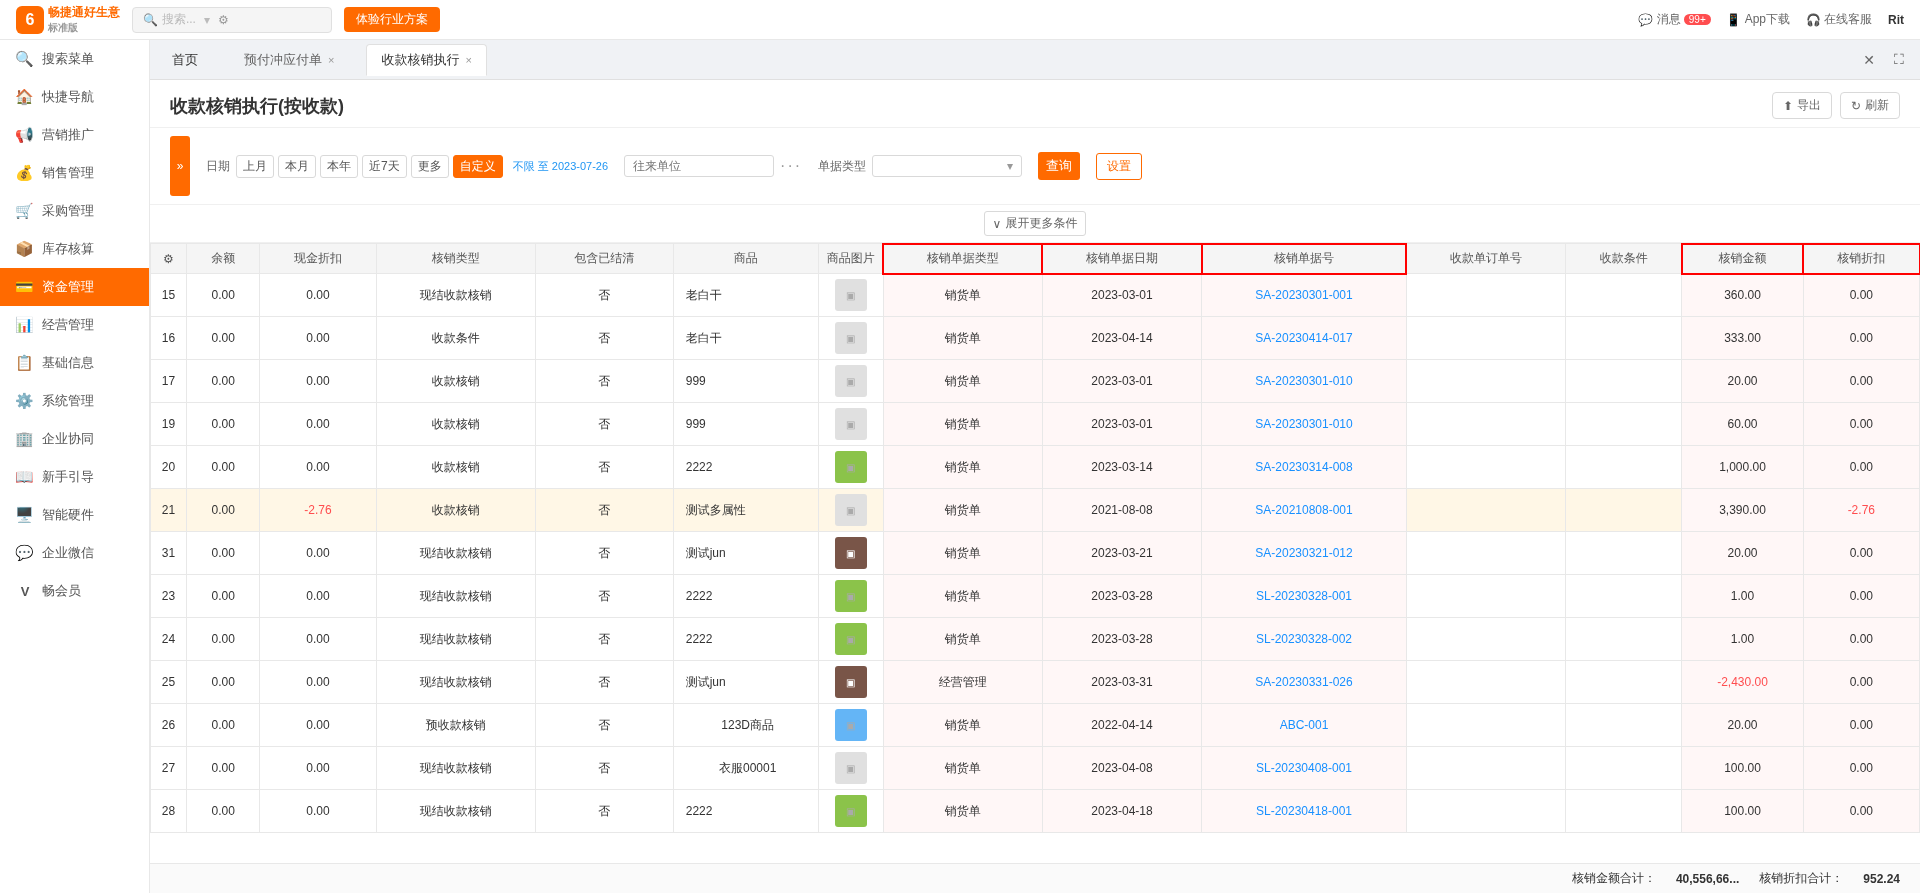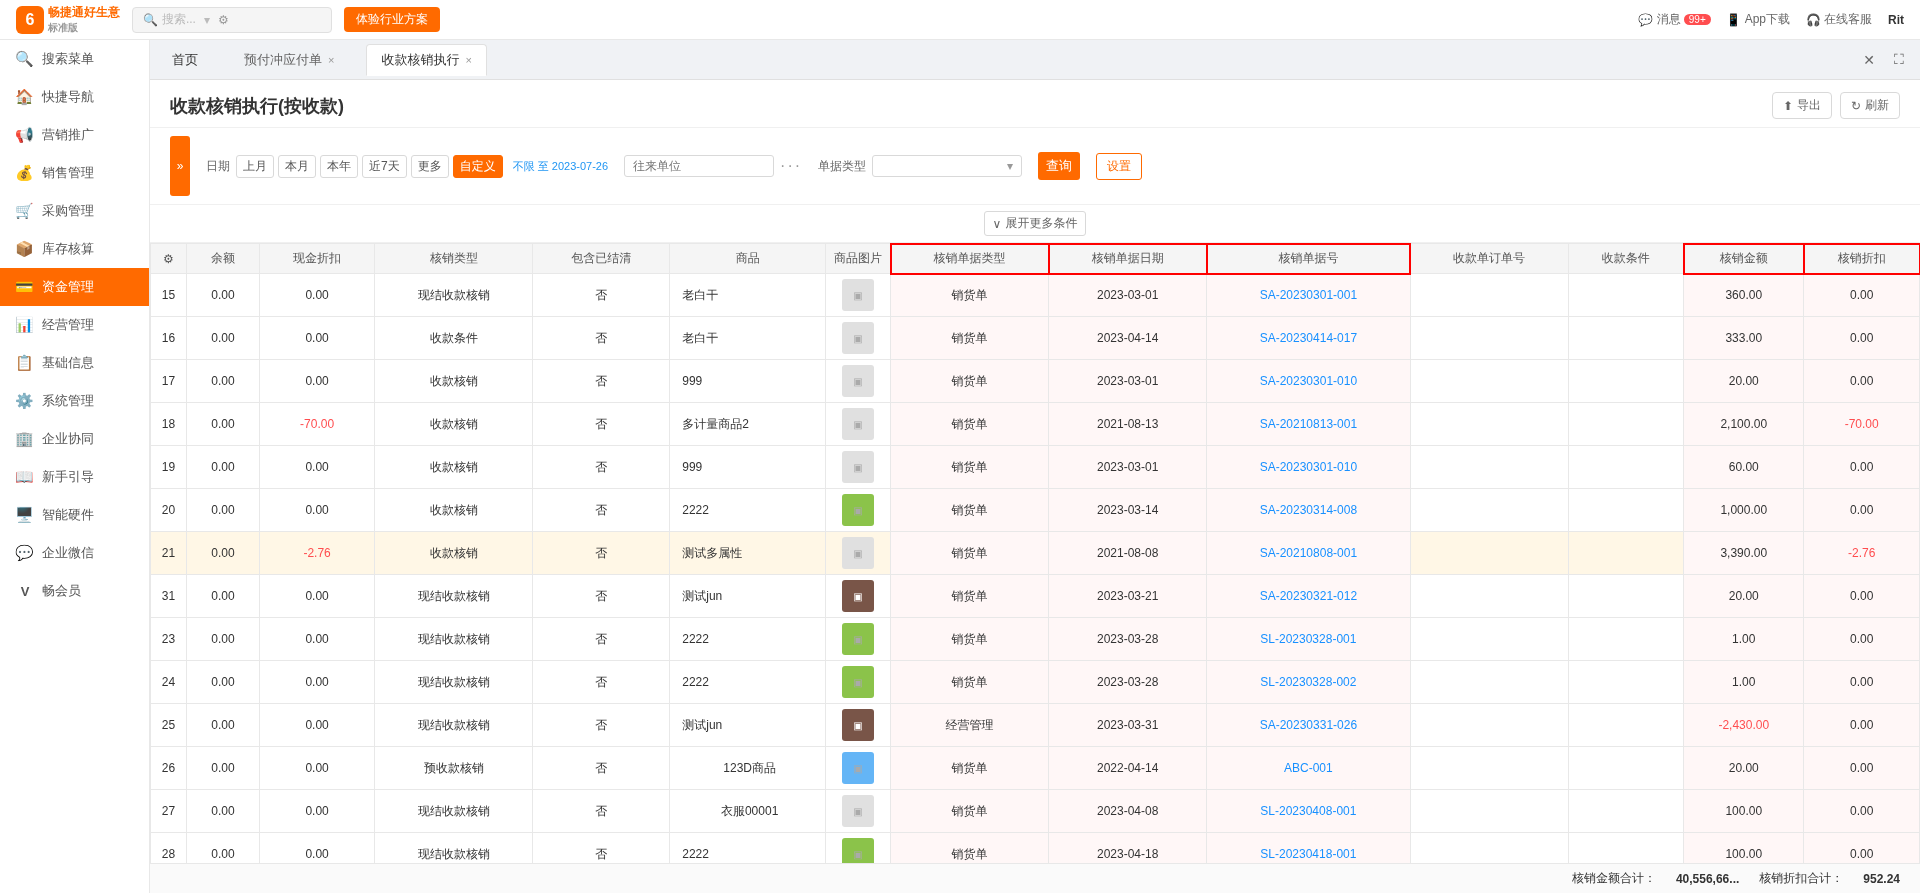--- a/index.html
+++ b/index.html
@@ -330,36 +330,20 @@
       <td><div class="img-placeholder" style="background:#e0e0e0">▣</div></td>
       <td style="background:rgba(255,0,0,0.03)">销货单</td>
       <td style="background:rgba(255,0,0,0.03)">2023-03-01</td>
       <td style="background:rgba(255,0,0,0.03)"><a class="link-text">SA-20230301-010</a></td>
       <td></td>
       <td></td>
       <td class="" style="background:rgba(255,0,0,0.03)">20.00</td>
       <td class="" style="background:rgba(255,0,0,0.03)">0.00</td>
     </tr>
               <tr>
-      <td>18</td>
-      <td>0.00</td>
-      <td class="red-text">-70.00</td>
-      <td>收款核销</td>
-      <td>否</td>
-      <td style="text-align:left;padding-left:12px">多计量商品2</td>
-      <td><div class="img-placeholder" style="background:#e0e0e0">▣</div></td>
-      <td style="background:rgba(255,0,0,0.03)">销货单</td>
-      <td style="background:rgba(255,0,0,0.03)">2021-08-13</td>
-      <td style="background:rgba(255,0,0,0.03)"><a class="link-text">SA-20210813-001</a></td>
-      <td></td>
-      <td></td>
-      <td class="" style="background:rgba(255,0,0,0.03)">2,100.00</td>
-      <td class="red-text" style="background:rgba(255,0,0,0.03)">-70.00</td>
-    </tr>
-              <tr>
       <td>19</td>
       <td>0.00</td>
       <td class="">0.00</td>
       <td>收款核销</td>
       <td>否</td>
       <td style="text-align:left;padding-left:12px">999</td>
       <td><div class="img-placeholder" style="background:#e0e0e0">▣</div></td>
       <td style="background:rgba(255,0,0,0.03)">销货单</td>
       <td style="background:rgba(255,0,0,0.03)">2023-03-01</td>
       <td style="background:rgba(255,0,0,0.03)"><a class="link-text">SA-20230301-010</a></td>

